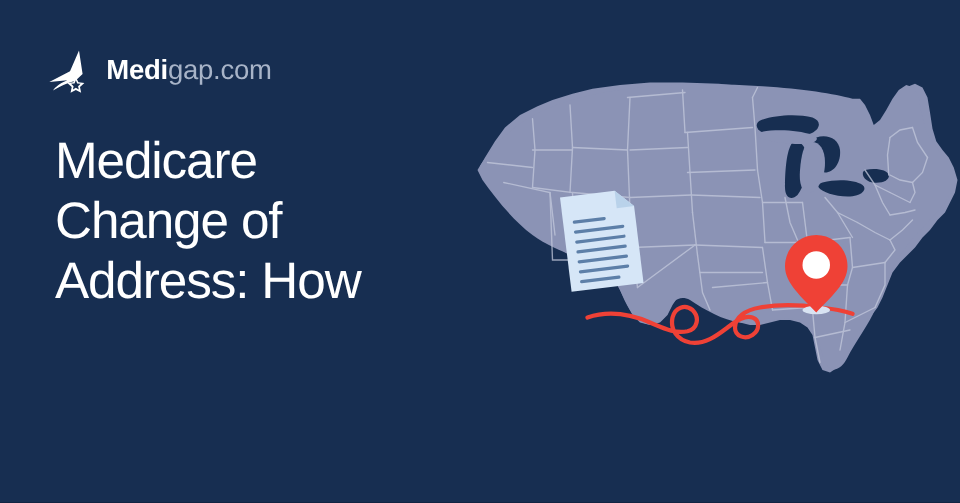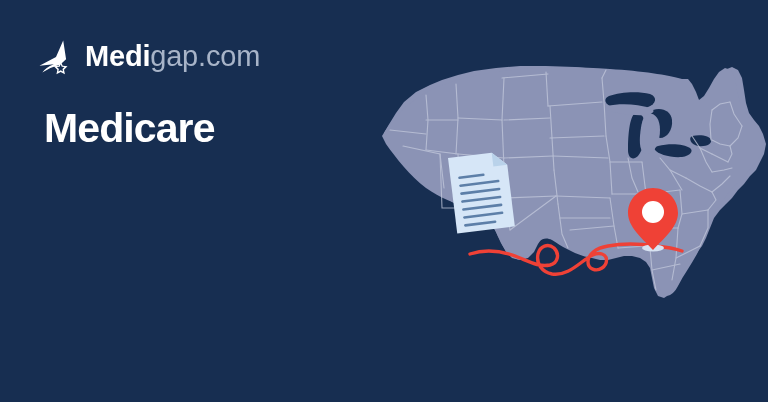--- a/index.html
+++ b/index.html
@@ -27,21 +27,21 @@
     height: 38px;
   }
   #logo-mark {
     width: 36px;
     height: 36px;
     display: block;
     flex: 0 0 auto;
   }
   #logo-text {
     margin-left: 11px;
-    font-size: 29px;
+    font-size: 22px;
     line-height: 1;
     letter-spacing: -0.2px;
     white-space: nowrap;
     padding-bottom: 2px;
   }
   #logo-text .brand-strong {
     color: #ffffff;
     font-weight: 700;
   }
   #logo-text .brand-light {
@@ -51,21 +51,21 @@
 
   
   #headline {
     position: absolute;
     left: 44px;
     top: 104px;
     width: 350px;
     margin: 0;
     color: #ffffff;
     font-size: 41px;
-    font-weight: 700;
+    font-weight: 400;
     line-height: 48px;
     letter-spacing: -0.9px;
   }
   #headline .hl-line {
     display: block;
     white-space: nowrap;
   }
 
   
   #map-wrap {
@@ -95,20 +95,22 @@
       <path d="M63 62 L68.6 74.4 L82 76 L72.2 85.1 L74.8 98 L63 91.6 L51.2 98 L53.8 85.1 L44 76 L57.4 74.4 Z" fill="#ffffff"></path>
       <path d="M63 70 L66 77 L73.6 77.9 L68 83.1 L69.5 90.5 L63 86.8 L56.5 90.5 L58 83.1 L52.4 77.9 L60 77 Z" fill="#172e51"></path>
     </svg>
     <div id="logo-text">
       <span class="brand-strong">Medi</span><span class="brand-light">gap.com</span>
     </div>
   </div>
 
   <h1 id="headline">
     <span class="hl-line">Medicare</span>
+    <span class="hl-line">Change of</span>
+    <span class="hl-line">Address: How</span>
   </h1>
 
   <div id="map-wrap">
     <svg id="map-svg" viewBox="0 0 398 310" aria-hidden="true">
 
       <g>
         <path fill="#8b93b5" d="M14 75
                  L18 68 L26 55 L34 44 L46 34 L60 27 L72 22 L88 17 L104 13
                  L126 10 L150 8 L176 8 L205 9 L236 12 L264 16 L288 20
                  L300 24 L310 22 L318 27 L324 36 L330 44 L336 40 L342 32

